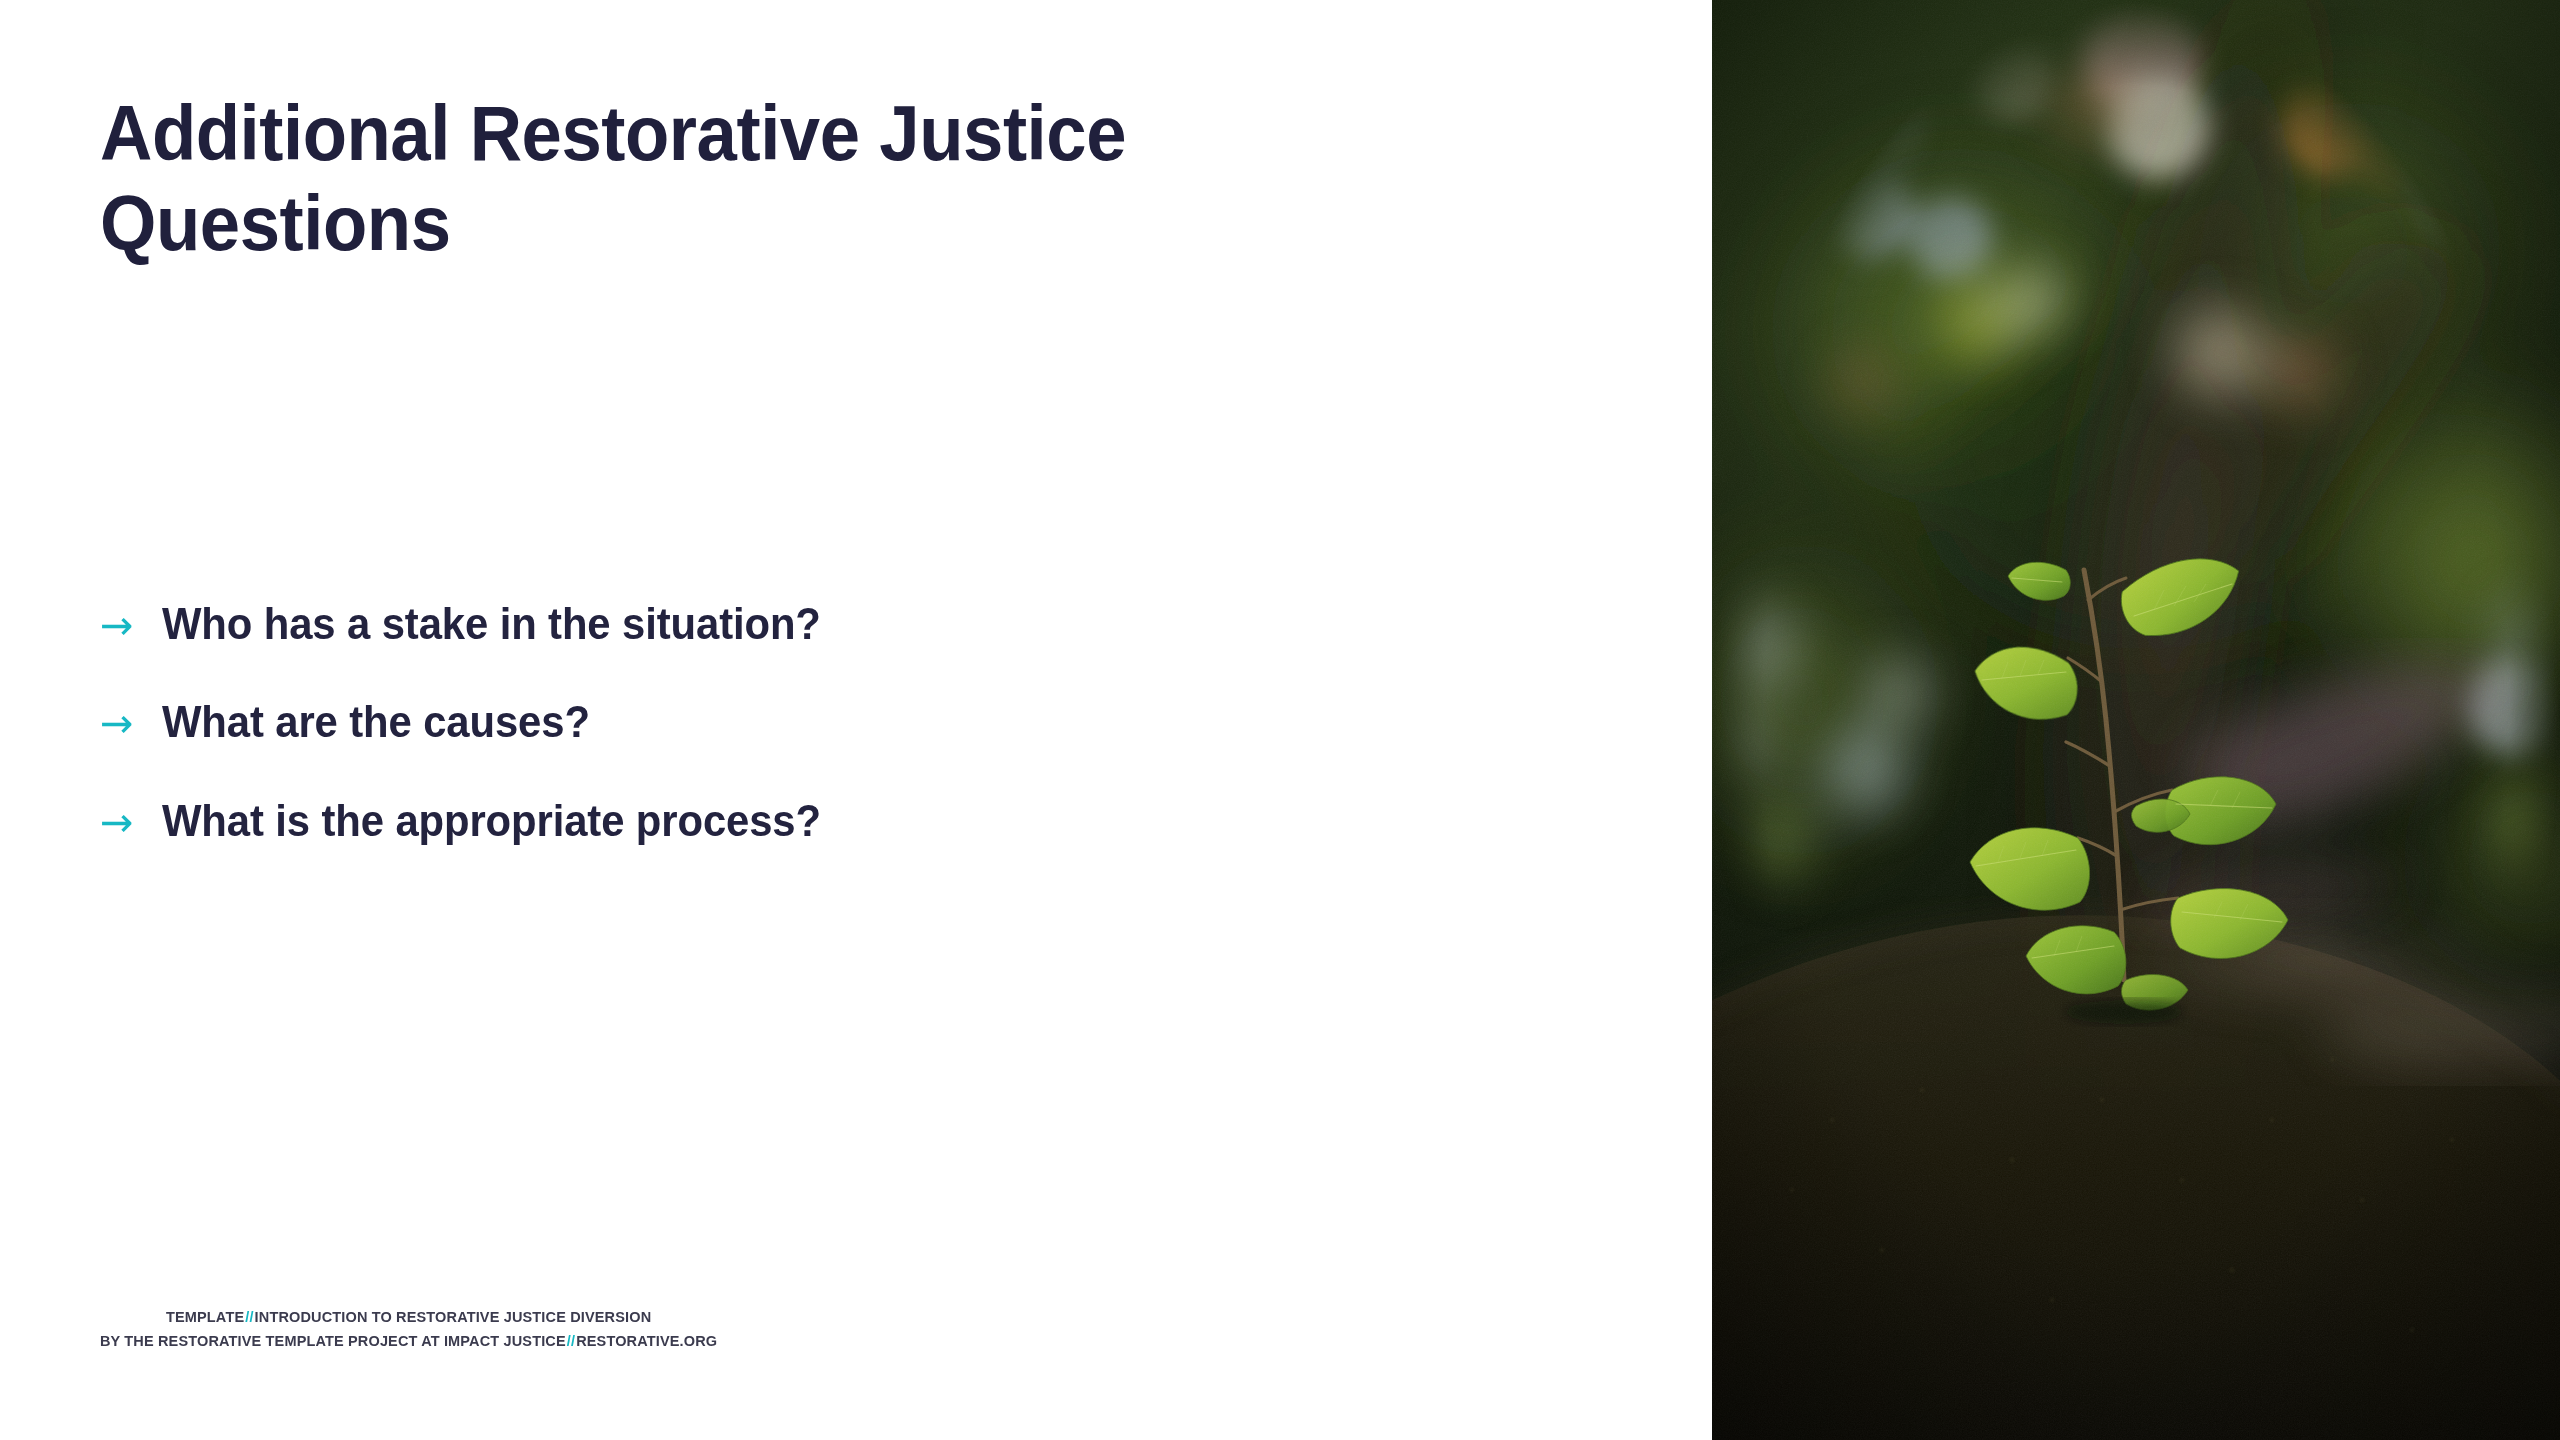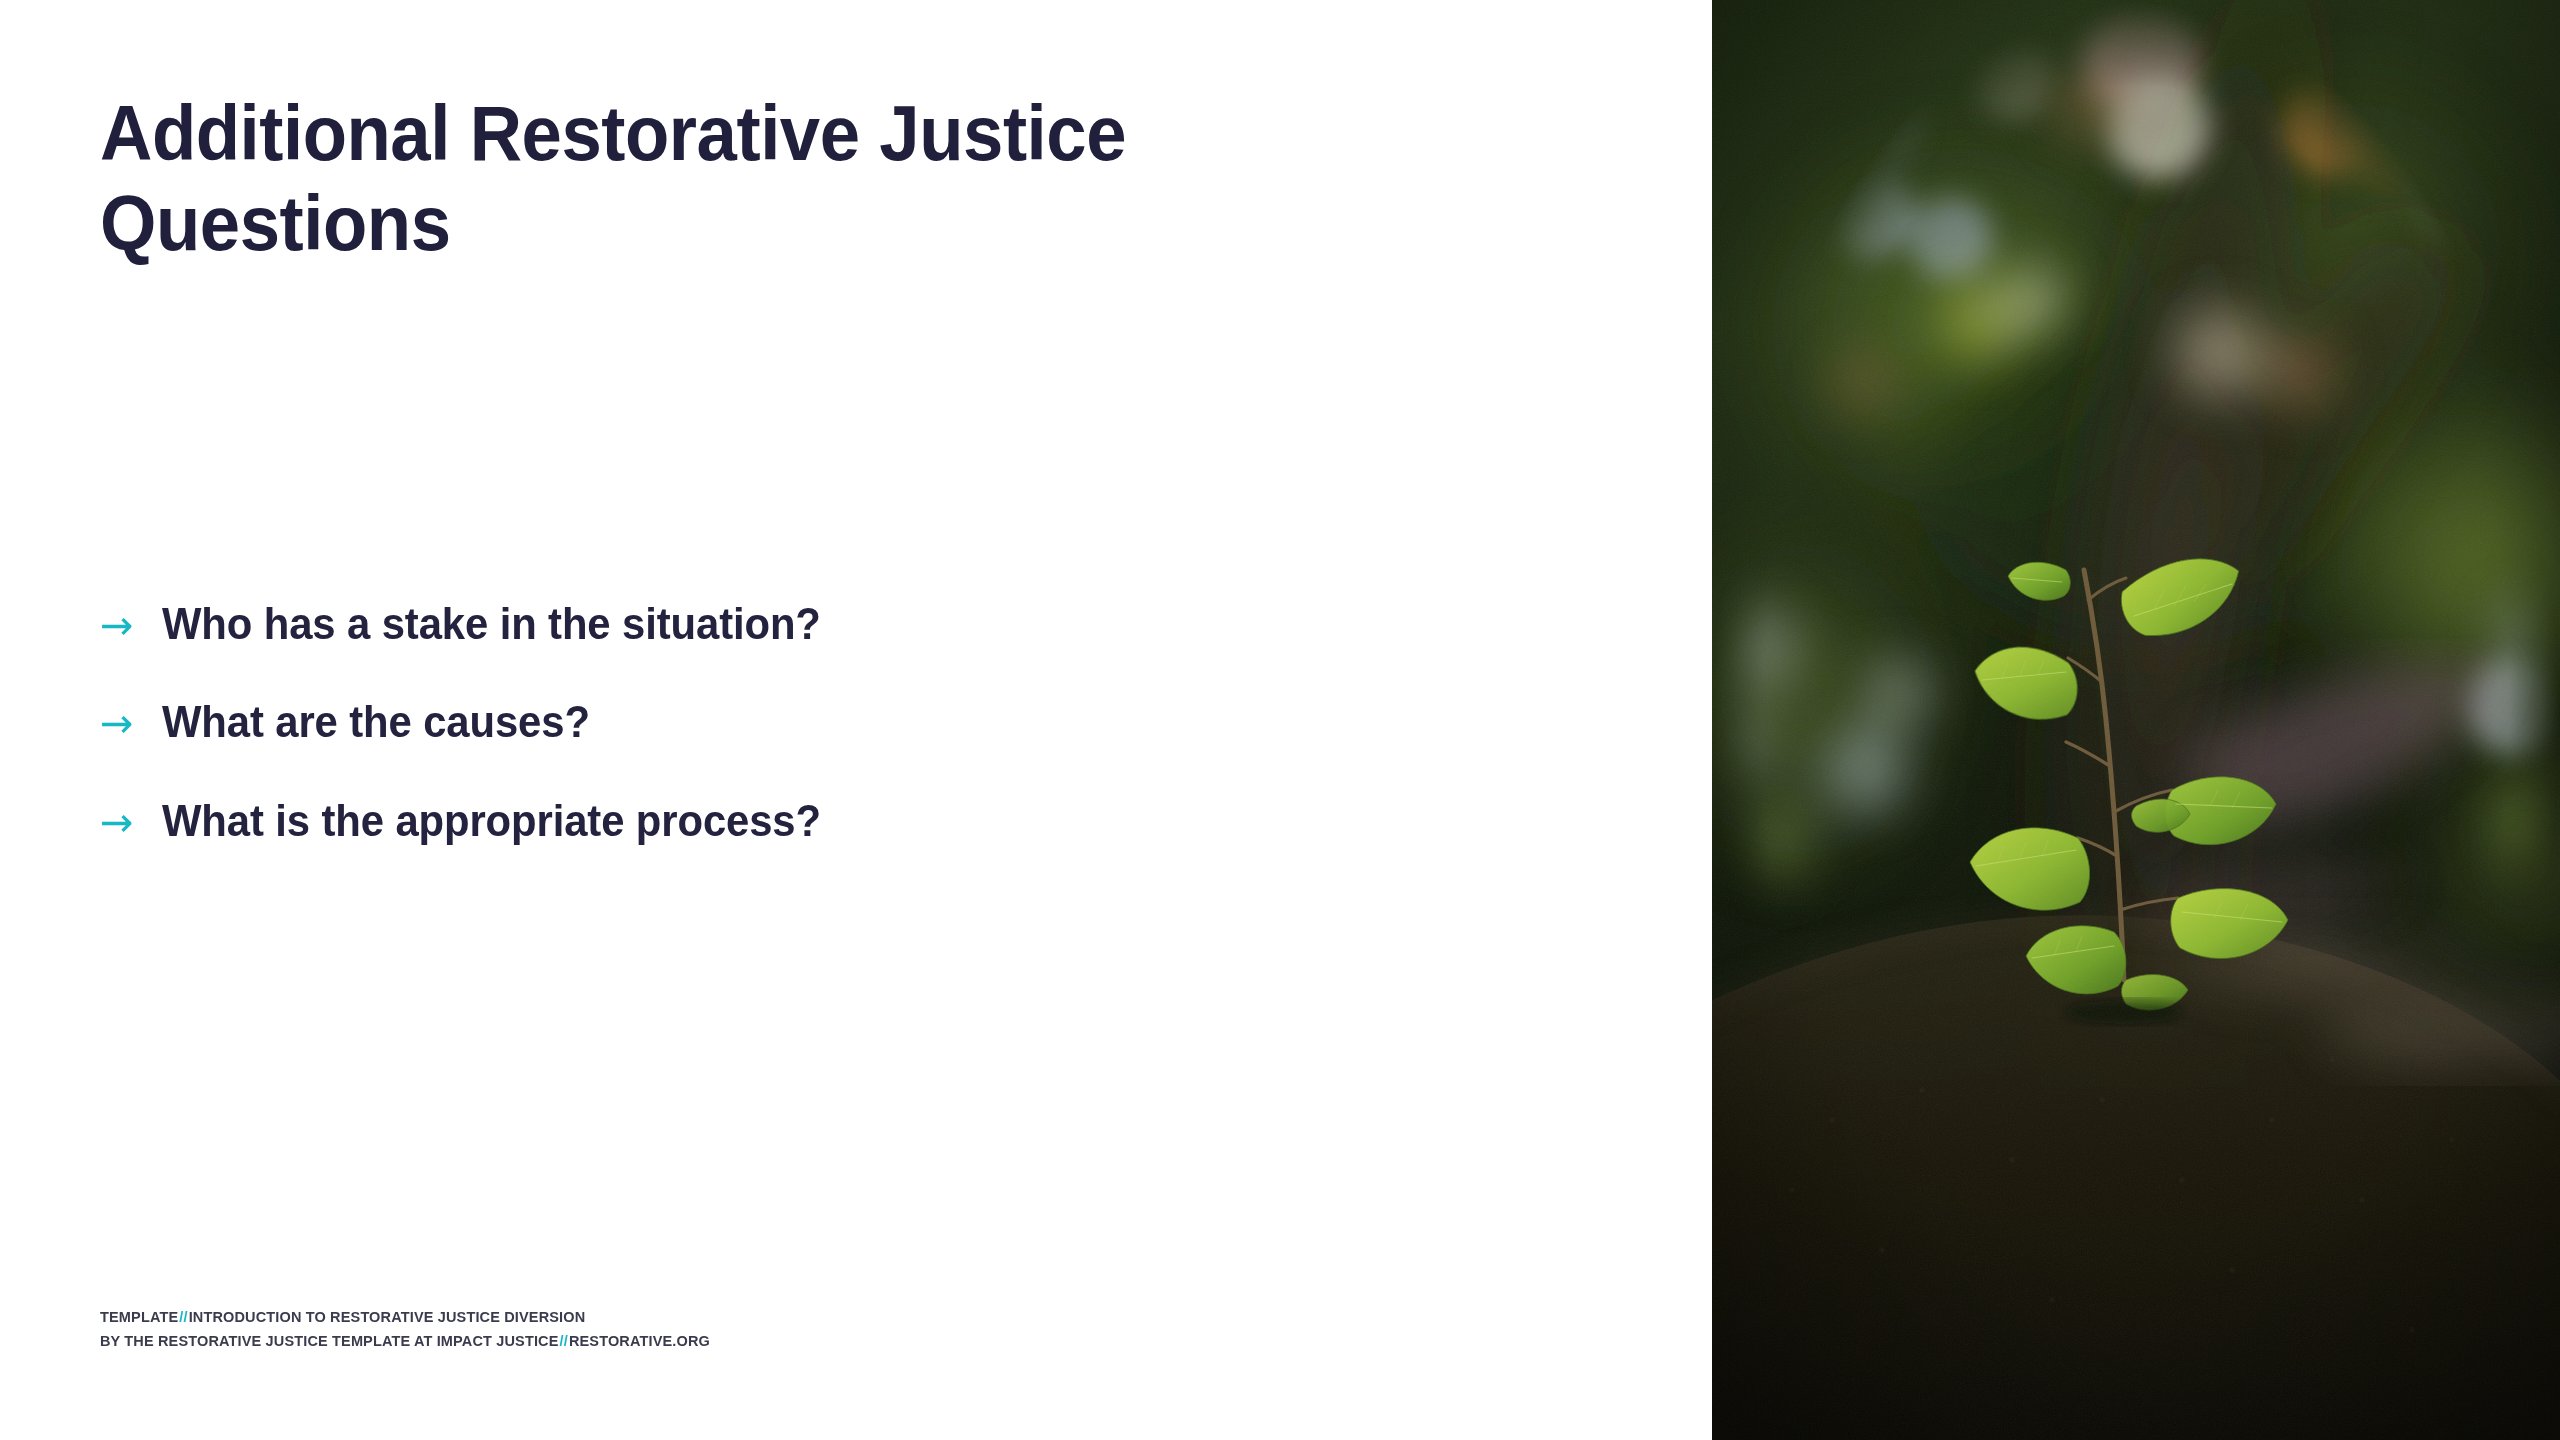--- a/index.html
+++ b/index.html
@@ -82,20 +82,21 @@
   .footer {
     position:absolute;
     left:100px; bottom:70px;
     font-family:"Liberation Sans", sans-serif;
     font-weight:700;
     font-size:14.5px;
     line-height:1.62;
     letter-spacing:0.15px;
     color:#3b3b4e;
     white-space:nowrap;
+    text-align:center;
   }
   .footer .sep { color:#17b8c4; padding:0 1px; }
 
   
   .photo-pane {
     position:absolute;
     left:1712px; top:0;
     width:848px; height:1440px;
     overflow:hidden;
     background:#0a0f07;
@@ -126,21 +127,21 @@
 
       <li class="bullet-item">
         <span class="bullet-arrow">→</span>
         <span class="bullet-text">What is the appropriate process?</span>
       </li>
 
     </ul>
 
     <div class="footer">
       <div><span>TEMPLATE</span><span class="sep">//</span><span>INTRODUCTION TO RESTORATIVE JUSTICE DIVERSION</span></div>
-      <div><span>BY THE RESTORATIVE JUSTICE TEMPLATE AT IMPACT JUSTICE</span><span class="sep">//</span><span>RESTORATIVE.ORG</span></div>
+      <div><span>BY THE RESTORATIVE TEMPLATE PROJECT AT IMPACT JUSTICE</span><span class="sep">//</span><span>RESTORATIVE.ORG</span></div>
     </div>
 
   </div>
 
   <div class="photo-pane">
     <svg class="photo-svg" viewBox="0 0 848 1440" preserveAspectRatio="xMidYMid slice">
       <defs>
         <radialGradient id="bk" cx="50%" cy="50%" r="50%">
           <stop offset="0%" stop-color="#fff" stop-opacity="1"></stop>
           <stop offset="62%" stop-color="#fff" stop-opacity="0.92"></stop>

